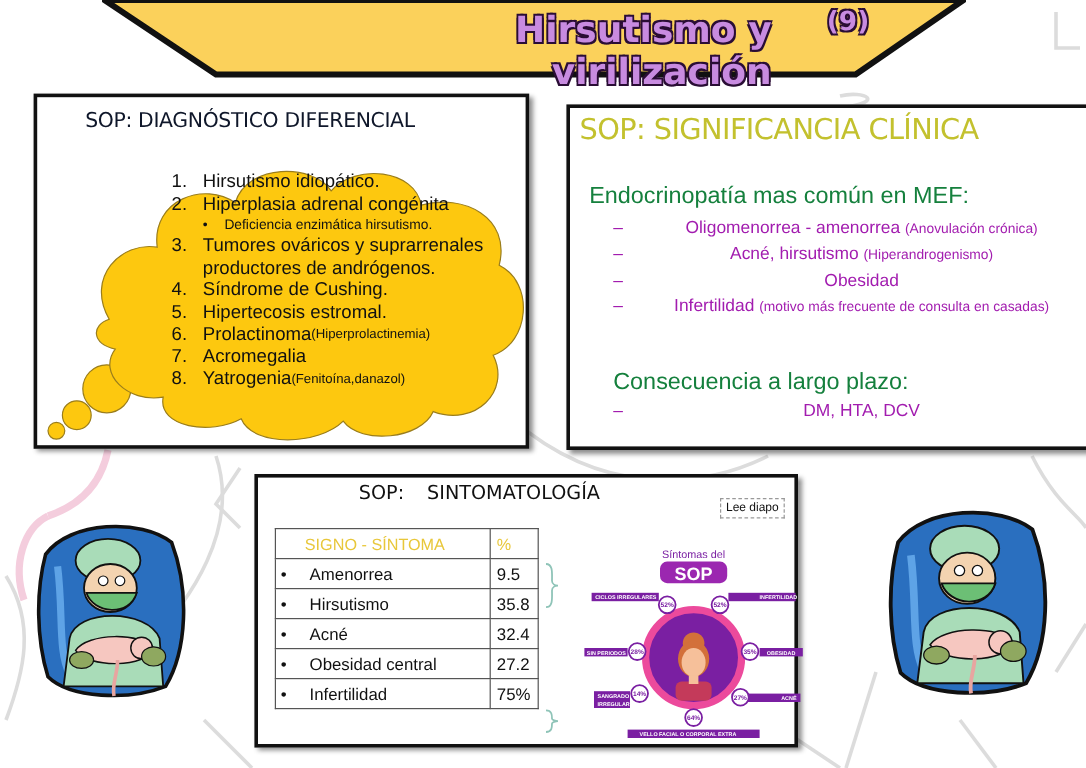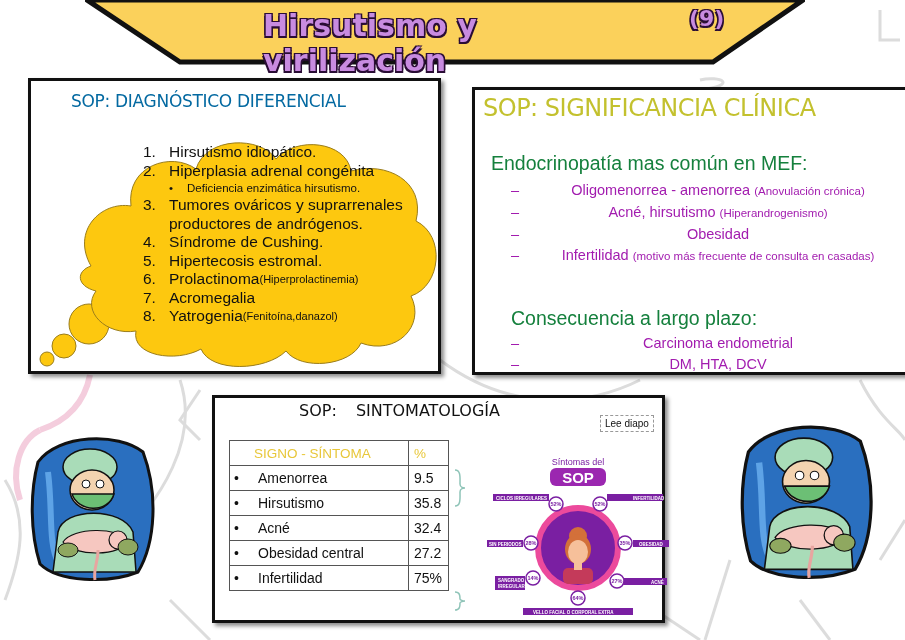--- a/index.html
+++ b/index.html
@@ -5,37 +5,37 @@
     * { box-sizing: border-box; margin: 0; padding: 0; }
     html, body { width: 905px; height: 640px; overflow: hidden; background: #ffffff; }
     body { position: relative; font-family: "Liberation Sans", sans-serif; color: #111; }
 
     .bg-deco { position: absolute; left: 0; top: 0; width: 905px; height: 640px; pointer-events: none; }
 
     
     .banner { position: absolute; left: 85px; top: -4px; width: 720px; height: 72px; }
     .banner svg { position: absolute; left: 0; top: 0; }
     .banner-title {
-      position: absolute; left: 178px; top: 12px; width: 380px; text-align: left;
+      position: absolute; left: 178px; top: 12px; width: 380px; text-align: right;
       font-family: "DejaVu Sans", sans-serif; font-weight: bold; font-size: 30px; letter-spacing: 0px;
       color: #c88be0;
       text-shadow: -1.5px -1.5px 0 #2a0d35, 1.5px -1.5px 0 #2a0d35, -1.5px 1.5px 0 #2a0d35, 1.5px 1.5px 0 #2a0d35, 0 2px 0 #2a0d35;
     }
     .banner-num {
       position: absolute; left: 604px; top: 10px;
       font-family: "DejaVu Sans", sans-serif; font-weight: bold; font-size: 22px;
       color: #c88be0;
       text-shadow: -1.5px -1.5px 0 #2a0d35, 1.5px -1.5px 0 #2a0d35, -1.5px 1.5px 0 #2a0d35, 1.5px 1.5px 0 #2a0d35;
     }
 
     .panel { position: absolute; background: #fff; border: 3px solid #111; box-shadow: 3px 3px 4px rgba(0,0,0,0.45); }
 
     
     .p-diag { left: 28px; top: 78px; width: 413px; height: 296px; }
-    .p-diag .ptitle { position: absolute; left: 40px; top: 10px; font-family: "DejaVu Sans", sans-serif; font-size: 17px; color: #0369a1; letter-spacing: -0.3px; }
+    .p-diag .ptitle { position: absolute; left: 40px; top: 10px; font-family: "DejaVu Sans", sans-serif; font-size: 17px; color: #0f172a; letter-spacing: -0.3px; }
     .cloud { position: absolute; left: 0; top: 0; }
     .diag-list { position: absolute; left: 112px; top: 62px; width: 300px; }
     .diag-item { display: flex; font-size: 15.5px; line-height: 18.5px; color: #111; }
     .diag-item .num { width: 26px; flex: none; }
     .diag-item .small { font-size: 11px; }
     .diag-sub { font-size: 11.5px; line-height: 16px; padding-left: 44px; position: relative; }
     .diag-sub::before { content: "•"; position: absolute; left: 26px; }
 
     
     .p-sig { left: 472px; top: 87px; width: 448px; height: 288px; }
@@ -149,21 +149,20 @@
   <div class="ptitle">SOP: SIGNIFICANCIA CLÍNICA</div>
   <div class="sig-h" style="top:62px;">Endocrinopatía mas común en MEF:</div>
   <div class="sig-list" style="top:90px;">
     <div class="sig-item"><span>Oligomenorrea -  amenorrea </span><span class="small">(Anovulación crónica)</span></div>
     <div class="sig-item"><span>Acné, hirsutismo </span><span class="small">(Hiperandrogenismo)</span></div>
     <div class="sig-item"><span>Obesidad</span></div>
     <div class="sig-item"><span>Infertilidad </span><span class="small">(motivo más frecuente de consulta en casadas)</span></div>
   </div>
   <div class="sig-h" style="top:217px;margin-left:20px;">Consecuencia a largo plazo:</div>
   <div class="sig-list" style="top:243px;">
-    <div class="sig-item">Carcinoma endometrial</div>
     <div class="sig-item">DM, HTA, DCV</div>
   </div>
 </div>
 
 <div class="panel p-sint">
   <div class="ptitle">SOP: SINTOMATOLOGÍA</div>
   <div class="lee-diapo">Lee diapo</div>
 
   <table class="sint">
     <tbody>

